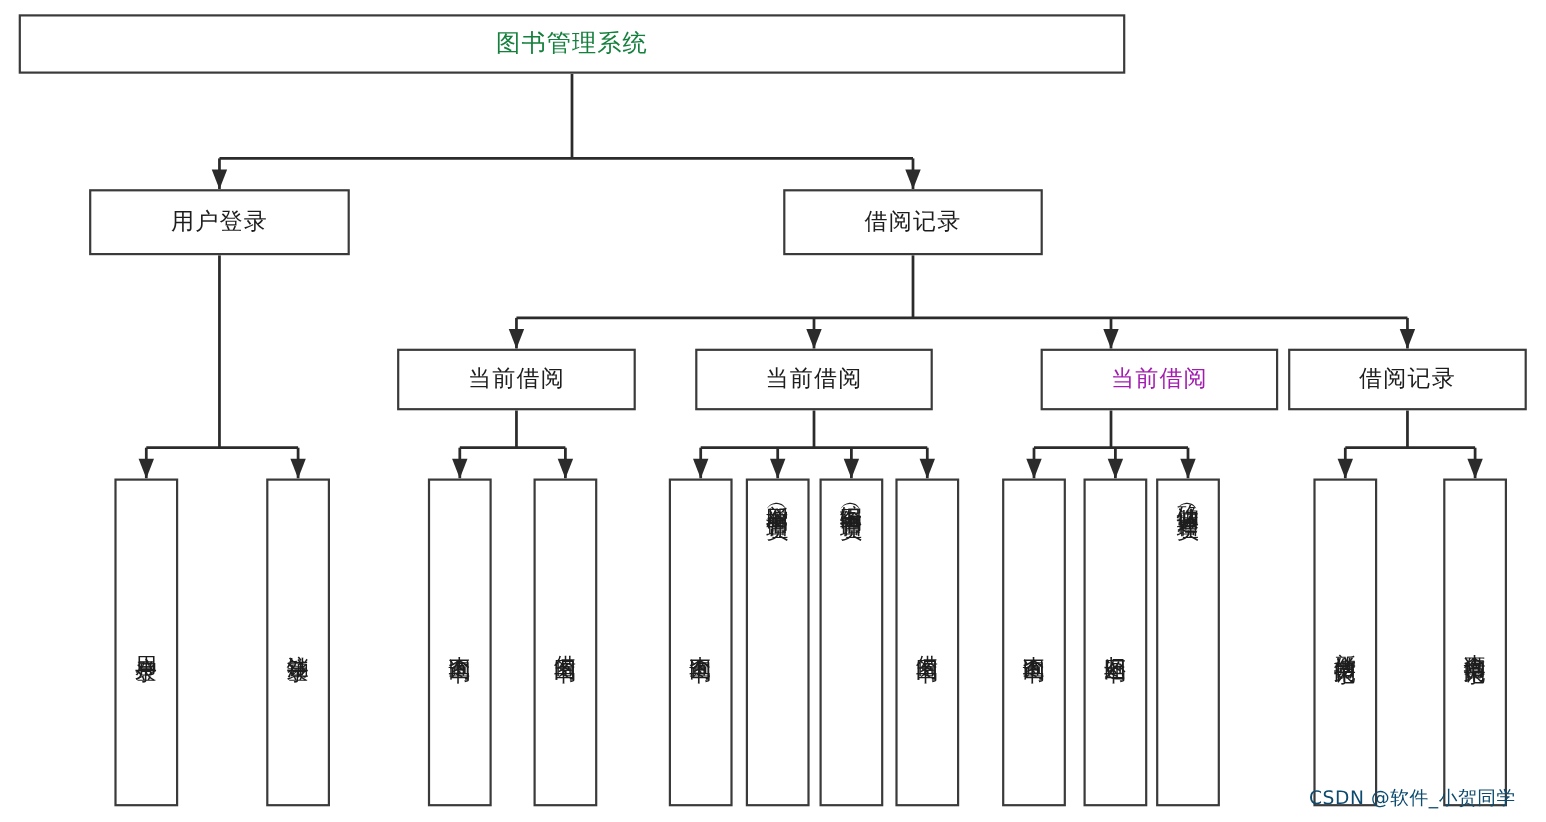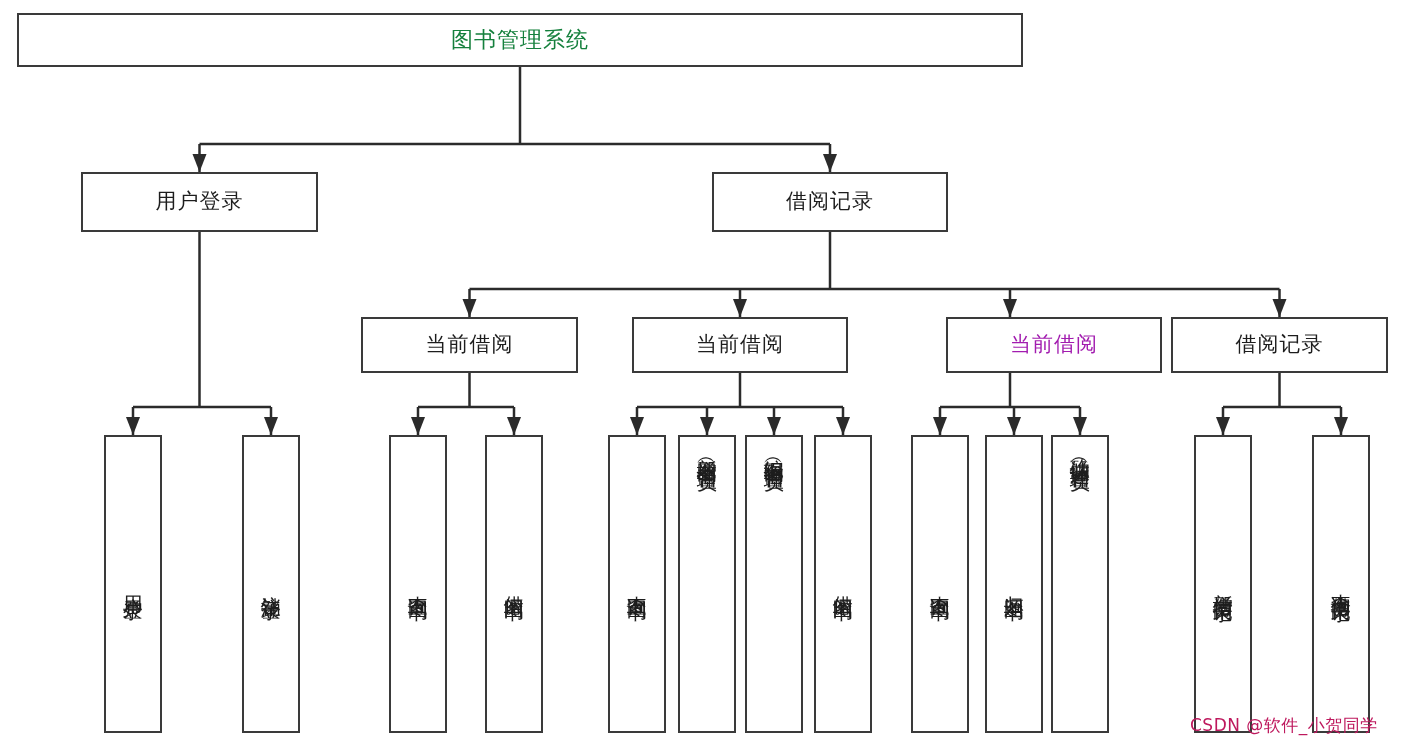--- a/index.html
+++ b/index.html
@@ -165,14 +165,14 @@
       <div class="node node-v" style="left: 1051px; top: 435px; width: 58px; height: 298px; border-color: rgb(58, 58, 58); background: rgb(255, 255, 255); color: rgb(29, 29, 29);">
         <span class="node-label">确认归还（管理员）</span>
       </div>
       <div class="node node-v v-center" style="left: 1194px; top: 435px; width: 58px; height: 298px; border-color: rgb(58, 58, 58); background: rgb(255, 255, 255); color: rgb(29, 29, 29);">
         <span class="node-label">新增借阅记录</span>
       </div>
       <div class="node node-v v-center" style="left: 1312px; top: 435px; width: 58px; height: 298px; border-color: rgb(58, 58, 58); background: rgb(255, 255, 255); color: rgb(29, 29, 29);">
         <span class="node-label">查询借阅记录</span>
       </div>
     </div>
-  <div class="watermark" id="watermark" style="left: 1190px; top: 714px; color: #be185d;">CSDN @软件_小贺同学</div>
+  <div class="watermark" id="watermark" style="left: 1190px; top: 714px; color: #0c4a6e;">CSDN @软件_小贺同学</div>
 </div>
 
 </body></html>

